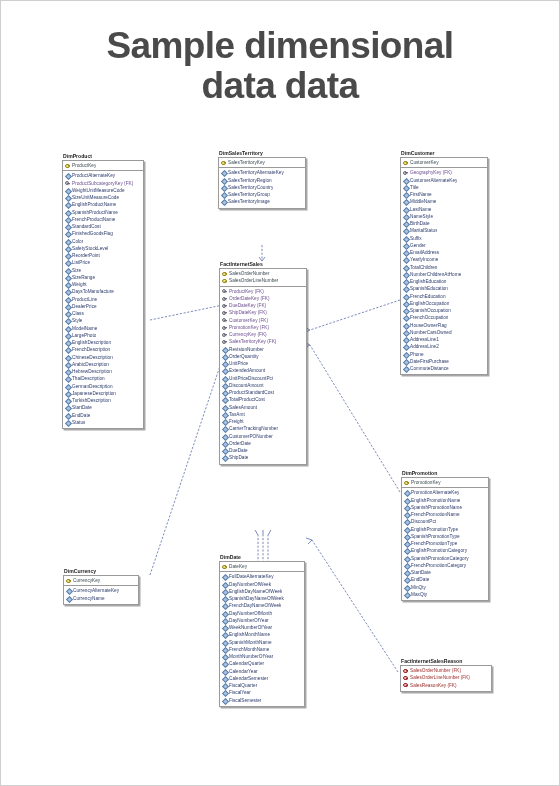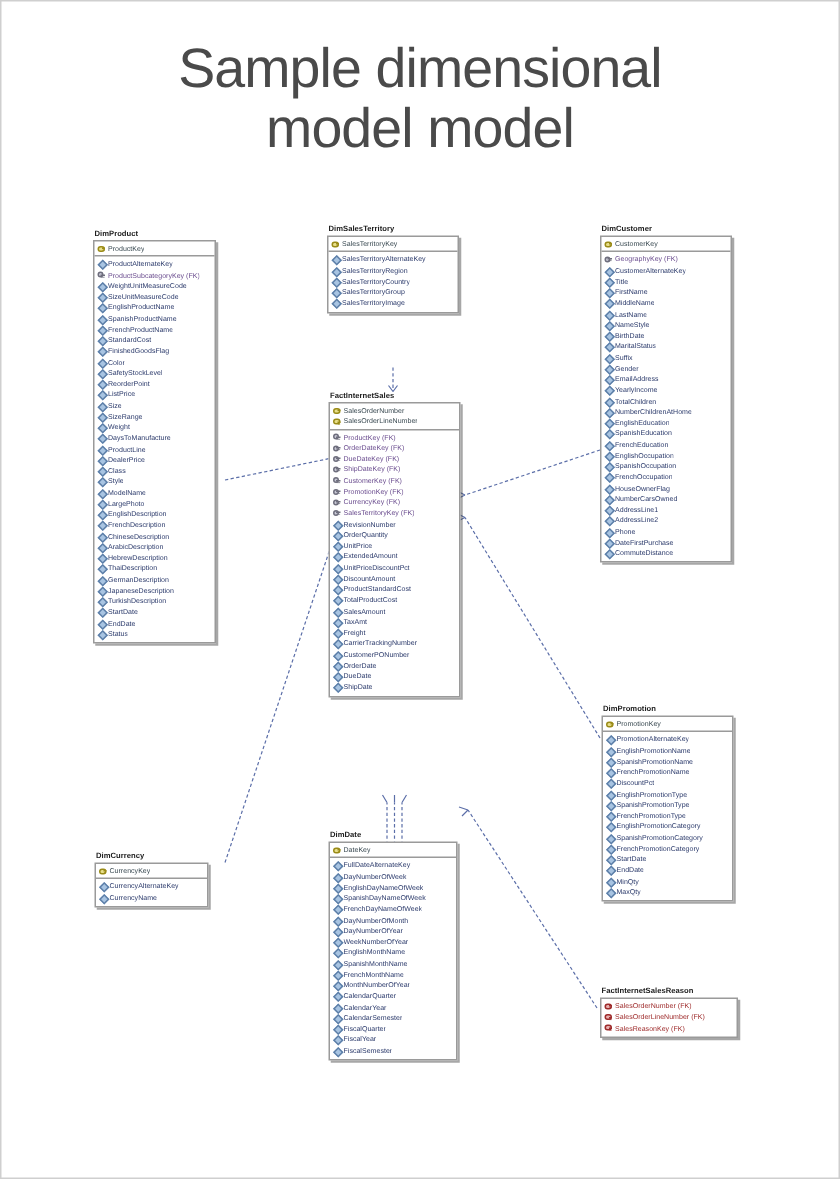--- a/index.html
+++ b/index.html
@@ -2,21 +2,21 @@
 <html><head>
 <meta charset="utf-8">
 <style>
   html,body{margin:0;padding:0;background:#8e8e8e;}
   body{width:560px;height:786px;font-family:"Liberation Sans",sans-serif;}
   #page{position:relative;width:560px;height:786px;background:#ffffff;overflow:hidden;
         box-shadow:0 0 0 1px #cfcfcf inset;}
 
   
   #title{position:absolute;left:0;top:26px;width:560px;text-align:center;
-         font-size:37px;font-weight:normal;color:#4a4a4a;line-height:1.08;
+         font-size:37px;font-weight:bold;color:#4a4a4a;line-height:1.08;
          letter-spacing:-0.6px;}
   #title .l2{display:block;}
 
   
   .entity{position:absolute;}
   .ent-title{font-size:5.1px;font-weight:bold;color:#1b1b1b;line-height:7px;
              white-space:nowrap;padding-left:1px;letter-spacing:.02px;}
   .ent-box{border:1px solid #9a9a9a;background:#ffffff;
            box-shadow:1.5px 1.5px 0 rgba(60,60,60,.45);}
   .pk-sec{border-bottom:1px solid #9a9a9a;padding:1px 0 1px 0;}
@@ -49,21 +49,21 @@
   
   #wires{position:absolute;left:0;top:0;width:560px;height:786px;pointer-events:none;}
 </style>
 </head>
 <body>
 
 <div id="page">
 
   <div id="title">
     <span>Sample dimensional</span>
-    <span class="l2">model model</span>
+    <span class="l2">data data</span>
   </div>
 
   <svg id="wires" viewBox="0 0 560 786" xmlns="http://www.w3.org/2000/svg">
     <g fill="none" stroke="#5b6ea8" stroke-width="0.8" stroke-dasharray="2.2 1.6">
 
       <path d="M262,245 L262,261"></path>
 
       <path d="M150,320 L223,305"></path>
 
       <path d="M400,300 L310,330"></path>

